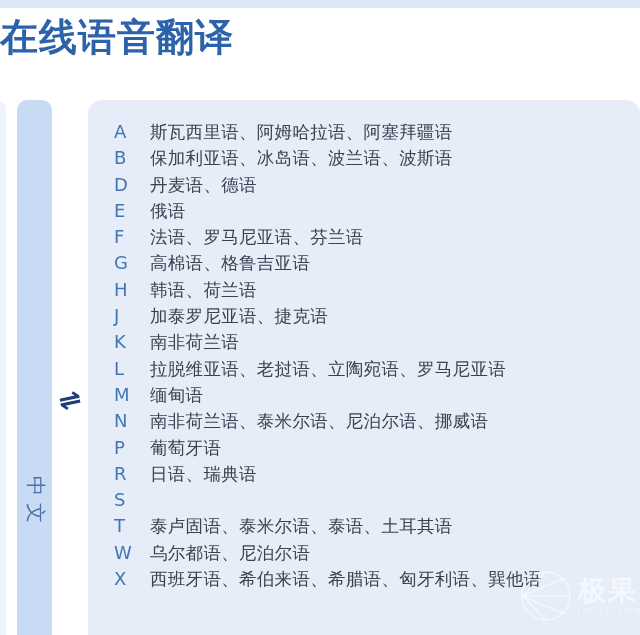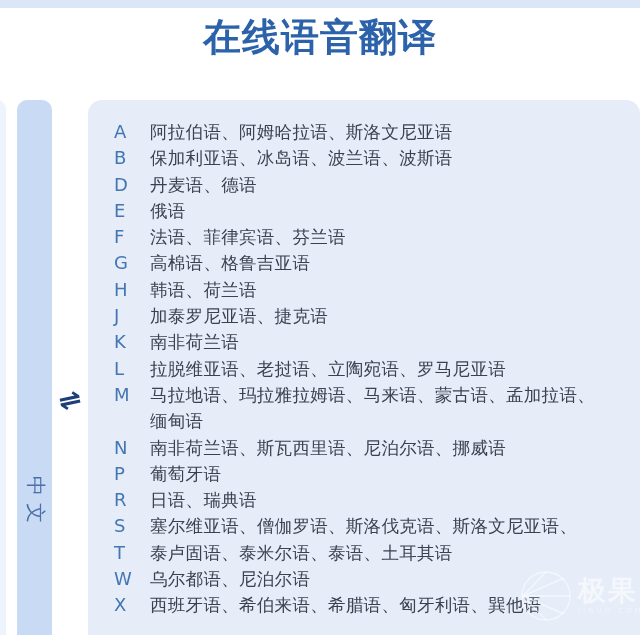--- a/index.html
+++ b/index.html
@@ -21,21 +21,21 @@
     overflow:hidden;
     background:#ffffff;
     font-family:"DejaVu Sans","Liberation Sans",sans-serif;
   }
   .top-strip{
     position:absolute;left:0;top:0;width:640px;height:8px;
     background:var(--strip);
   }
   .page-title{
     position:absolute;left:0;top:12px;width:640px;
-    text-align:center;
+    text-align:left;
     font-size:38px;line-height:50px;font-weight:bold;
     color:var(--title);
     letter-spacing:1px;
   }
   .left-sliver{
     position:absolute;left:-12px;top:100px;width:18px;height:535px;
     background:var(--sliver);
     border-radius:10px 10px 0 0;
   }
   .lang-bar{
@@ -113,21 +113,21 @@
   <span class="lang-bar-label">中文</span>
 </div>
 
 <div class="swap-icon">⇌</div>
 
 <div class="panel">
   <div class="language-list">
       <div class="lang-row">
         <span class="letter">A</span>
         <div class="texts">
-          <div class="line">阿拉伯语、阿姆哈拉语、斯洛文尼亚语</div>
+          <div class="line">斯瓦西里语、阿姆哈拉语、阿塞拜疆语</div>
         </div>
       </div>
       <div class="lang-row">
         <span class="letter">B</span>
         <div class="texts">
           <div class="line">保加利亚语、冰岛语、波兰语、波斯语</div>
         </div>
       </div>
       <div class="lang-row">
         <span class="letter">D</span>
@@ -137,21 +137,21 @@
       </div>
       <div class="lang-row">
         <span class="letter">E</span>
         <div class="texts">
           <div class="line">俄语</div>
         </div>
       </div>
       <div class="lang-row">
         <span class="letter">F</span>
         <div class="texts">
-          <div class="line">法语、菲律宾语、芬兰语</div>
+          <div class="line">法语、罗马尼亚语、芬兰语</div>
         </div>
       </div>
       <div class="lang-row">
         <span class="letter">G</span>
         <div class="texts">
           <div class="line">高棉语、格鲁吉亚语</div>
         </div>
       </div>
       <div class="lang-row">
         <span class="letter">H</span>
@@ -173,46 +173,44 @@
       </div>
       <div class="lang-row">
         <span class="letter">L</span>
         <div class="texts">
           <div class="line">拉脱维亚语、老挝语、立陶宛语、罗马尼亚语</div>
         </div>
       </div>
       <div class="lang-row">
         <span class="letter">M</span>
         <div class="texts">
-          <div class="line">马拉地语、玛拉雅拉姆语、马来语、蒙古语、孟加拉语、</div>
           <div class="line">缅甸语</div>
         </div>
       </div>
       <div class="lang-row">
         <span class="letter">N</span>
         <div class="texts">
-          <div class="line">南非荷兰语、斯瓦西里语、尼泊尔语、挪威语</div>
+          <div class="line">南非荷兰语、泰米尔语、尼泊尔语、挪威语</div>
         </div>
       </div>
       <div class="lang-row">
         <span class="letter">P</span>
         <div class="texts">
           <div class="line">葡萄牙语</div>
         </div>
       </div>
       <div class="lang-row">
         <span class="letter">R</span>
         <div class="texts">
           <div class="line">日语、瑞典语</div>
         </div>
       </div>
       <div class="lang-row">
         <span class="letter">S</span>
         <div class="texts">
-          <div class="line">塞尔维亚语、僧伽罗语、斯洛伐克语、斯洛文尼亚语、</div>
         </div>
       </div>
       <div class="lang-row">
         <span class="letter">T</span>
         <div class="texts">
           <div class="line">泰卢固语、泰米尔语、泰语、土耳其语</div>
         </div>
       </div>
       <div class="lang-row">
         <span class="letter">W</span>

